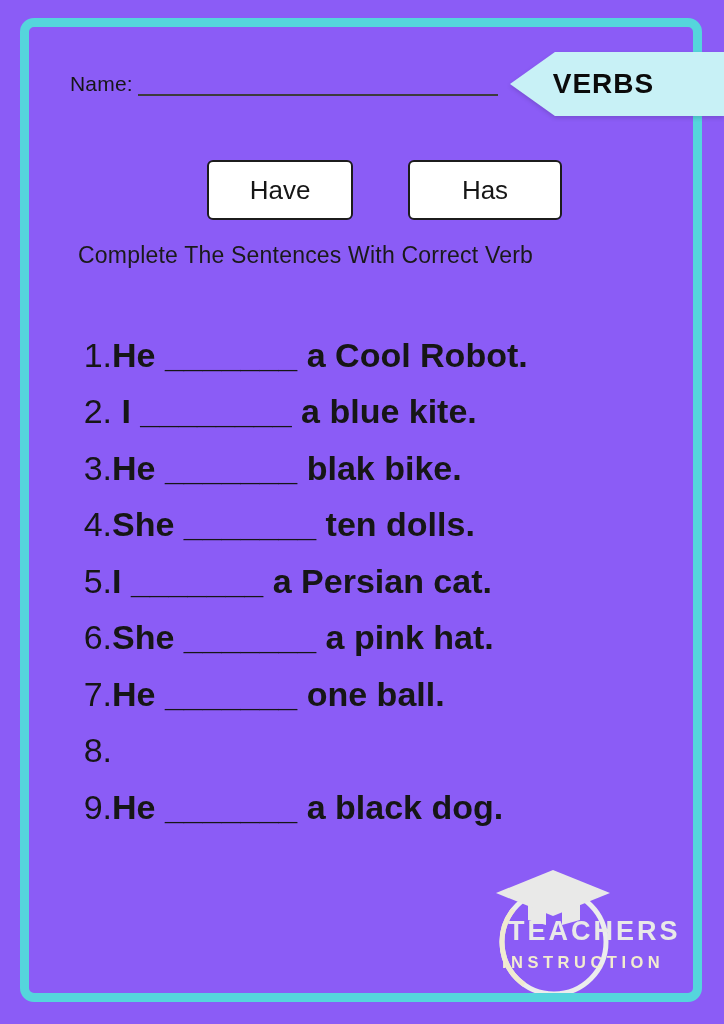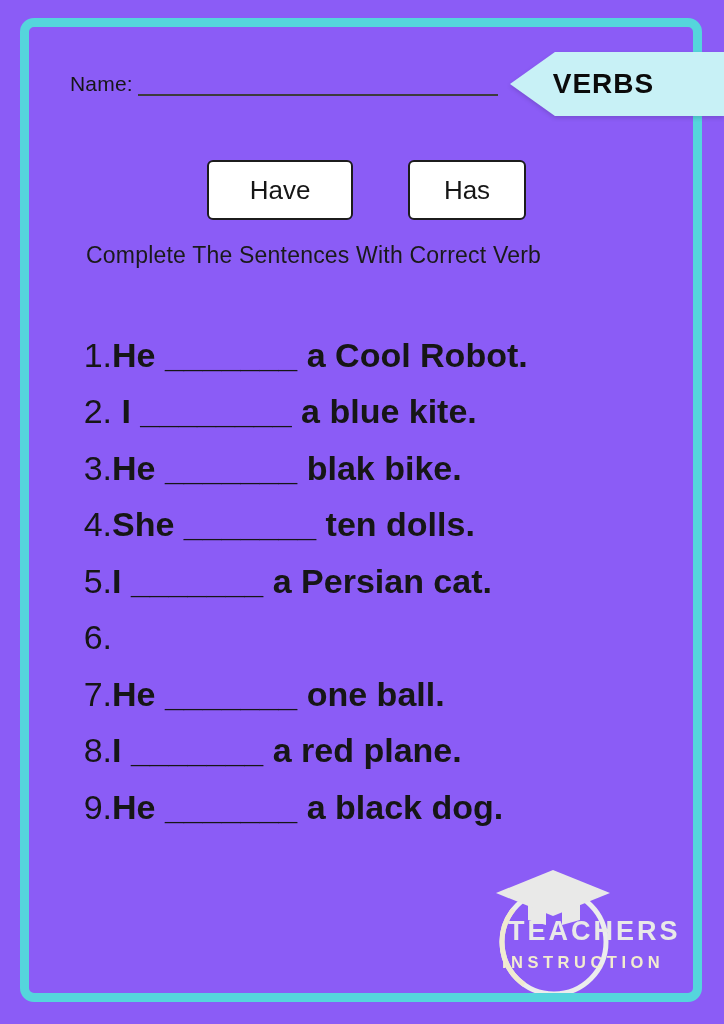--- a/index.html
+++ b/index.html
@@ -28,23 +28,23 @@
     box-sizing:border-box;
   }
   .banner-text{font-size:28px;font-weight:bold;letter-spacing:1px;color:#0b0b0b;}
   
   .word-box{
     position:absolute;top:160px;height:60px;border:2px solid #1c1c1c;border-radius:6px;
     display:flex;align-items:center;justify-content:center;font-size:26px;
     box-sizing:border-box;background:#fff;z-index:2;
   }
   .word-box.have{left:207px;width:146px;}
-  .word-box.has{left:408px;width:118px;}
+  .word-box.has{left:408px;width:154px;}
   
-  .instruction{position:absolute;left:78px;top:242px;font-size:23px;letter-spacing:.2px;z-index:2;color:#1a1a1a;margin-left:8px;}
+  .instruction{position:absolute;left:78px;top:242px;font-size:23px;letter-spacing:.2px;z-index:2;color:#1a1a1a;}
   
   .sentences{position:absolute;left:40px;top:327px;width:640px;z-index:2;}
   .s-row{display:flex;height:56.5px;align-items:center;font-size:34px;}
   .s-num{width:72px;text-align:right;flex:none;}
   .s-text{white-space:pre;font-weight:bold;}
   
   .watermark{position:absolute;left:482px;top:868px;width:215px;height:130px;z-index:0;}
   .watermark svg{position:absolute;left:0;top:0;}
   .wm1{position:absolute;left:26px;top:48px;font-size:27px;font-weight:bold;
     letter-spacing:3px;color:var(--watermark_gray,#e9e9e8);}
@@ -114,30 +114,30 @@
       <span class="s-text">She _______ ten dolls.</span>
     </div>
 
     <div class="s-row">
       <span class="s-num">5.</span>
       <span class="s-text">I _______ a Persian cat.</span>
     </div>
 
     <div class="s-row">
       <span class="s-num">6.</span>
+      <span class="s-text">She _______ a pink hat.</span>
     </div>
 
     <div class="s-row">
       <span class="s-num">7.</span>
       <span class="s-text">He _______ one ball.</span>
     </div>
 
     <div class="s-row">
       <span class="s-num">8.</span>
-      <span class="s-text">I _______ a red plane.</span>
     </div>
 
     <div class="s-row">
       <span class="s-num">9.</span>
       <span class="s-text">He _______ a black dog.</span>
     </div>
 
   </div>
 
 </div>

